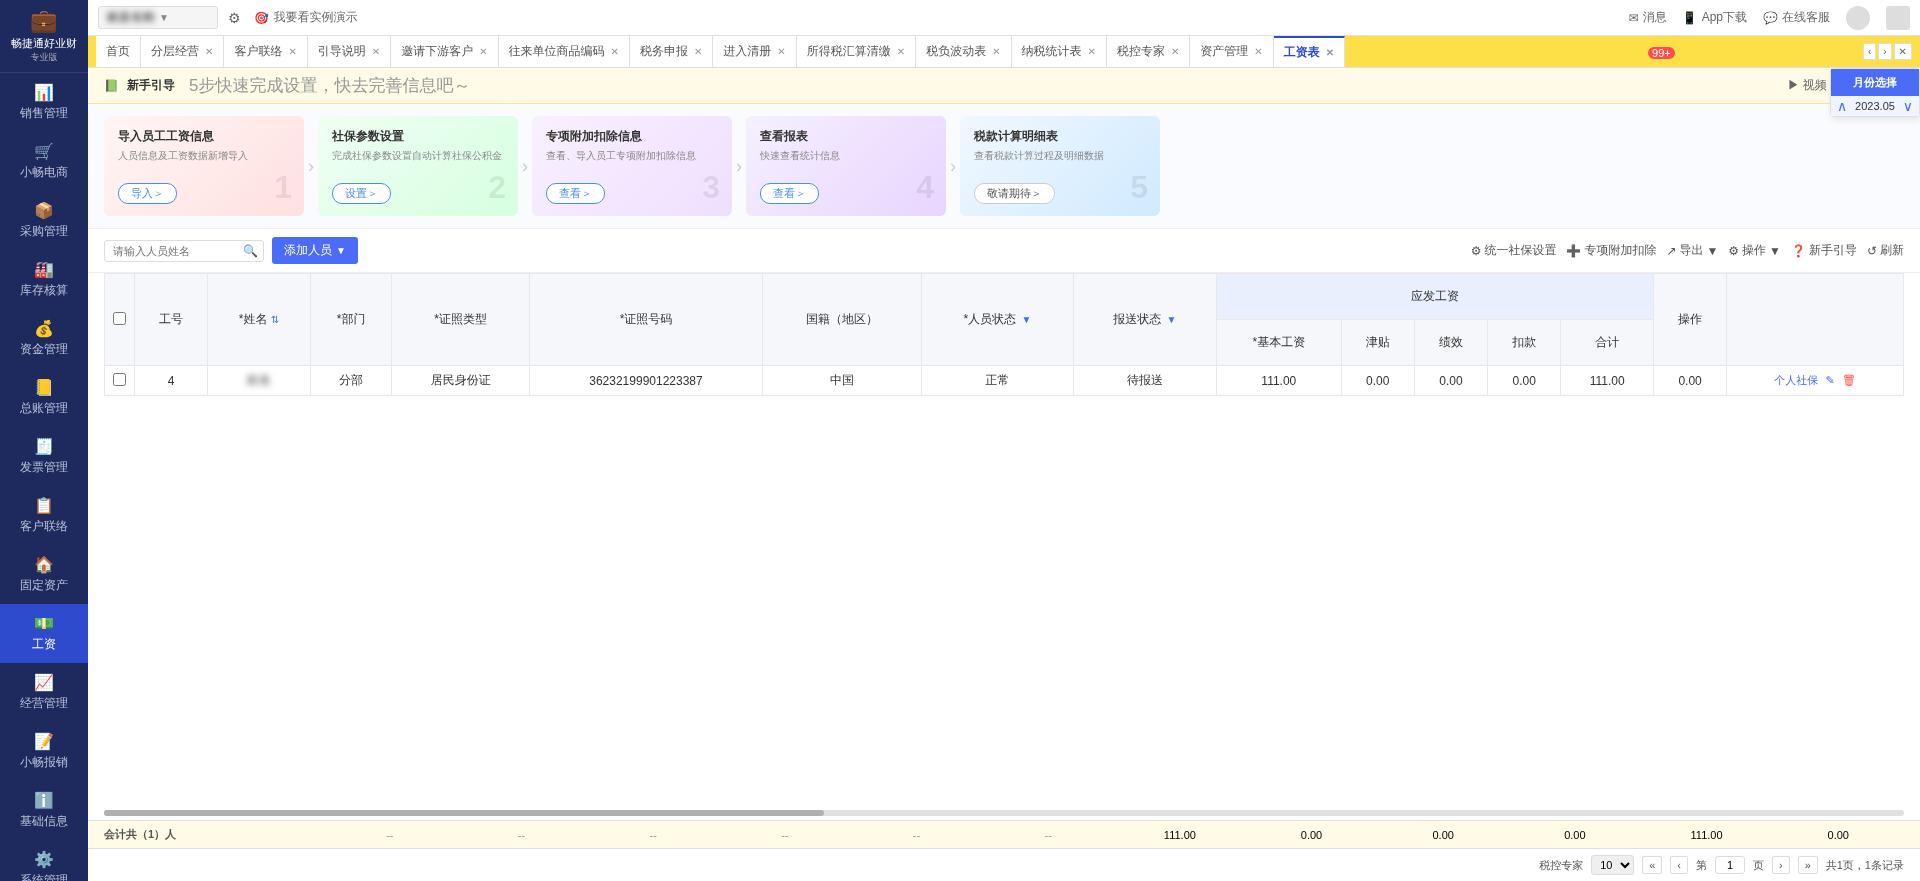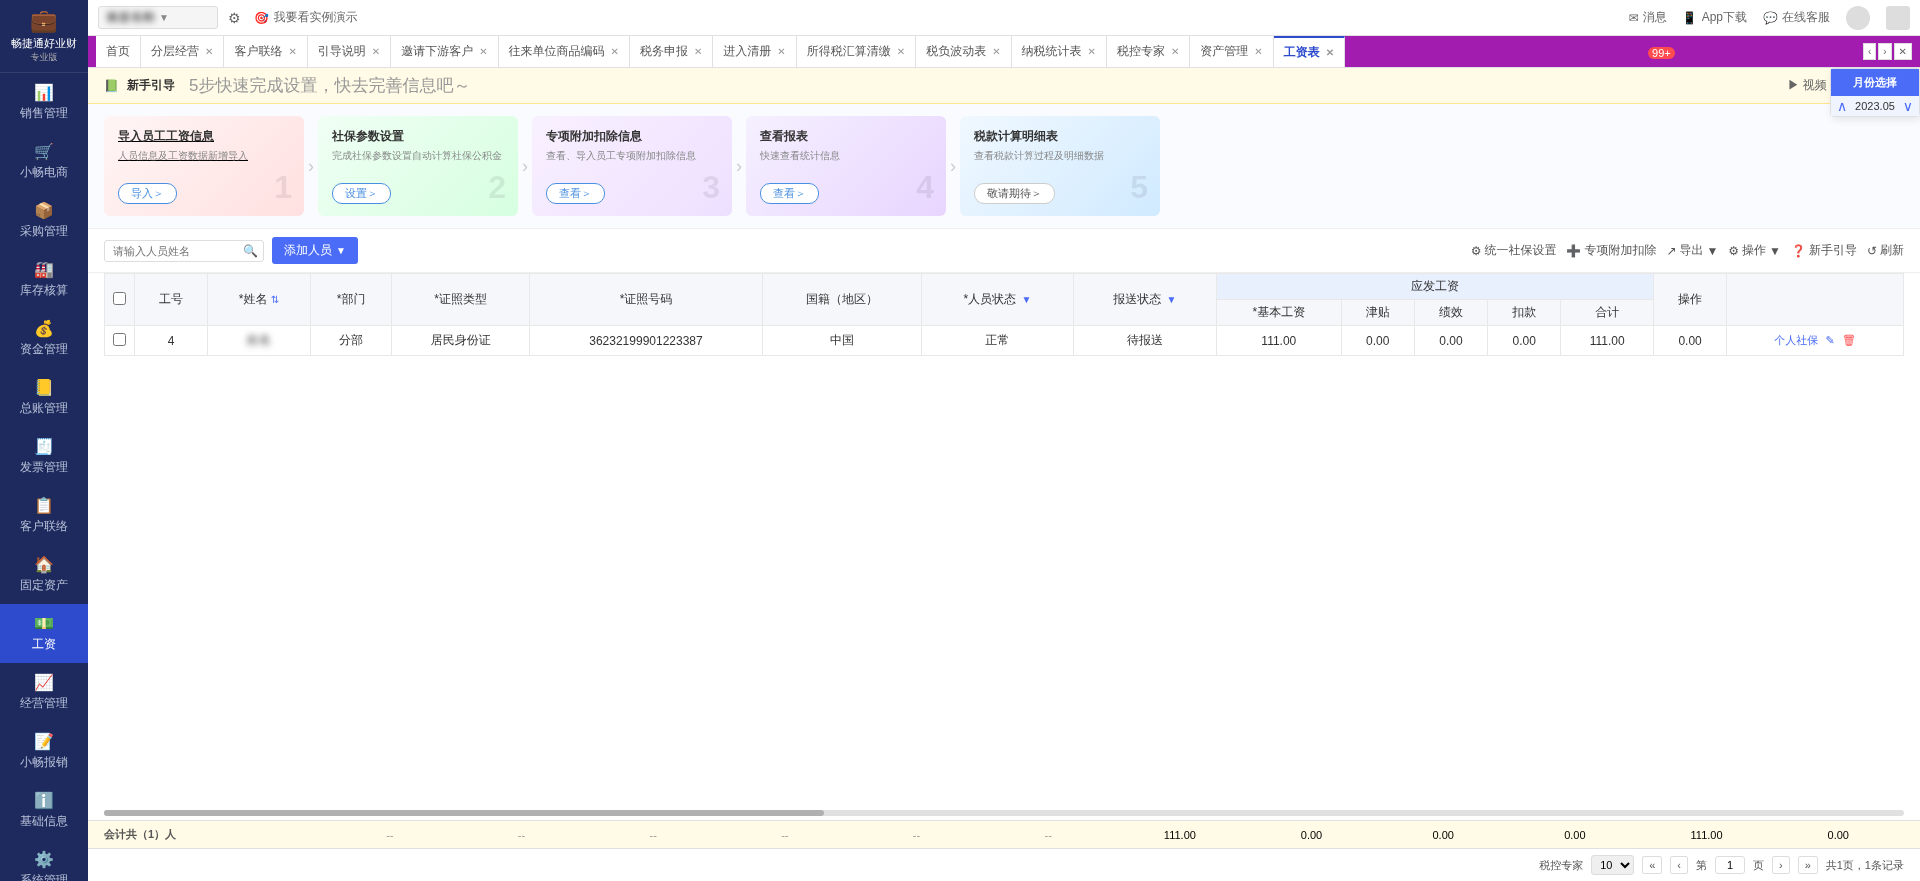--- a/index.html
+++ b/index.html
@@ -24,39 +24,39 @@
     .topbar-gear { font-size: 14px; color: #666; cursor: pointer; margin-left: 4px; }
     .topbar-demo { display: flex; align-items: center; gap: 4px; color: #666; font-size: 11px; cursor: pointer; margin-left: 8px; }
     .topbar-right { margin-left: auto; display: flex; align-items: center; gap: 16px; }
     .topbar-msg { display: flex; align-items: center; gap: 4px; color: #666; font-size: 11px; cursor: pointer; position: relative; }
     .badge { background: #ff4d4f; color: #fff; font-size: 11px; border-radius: 8px; padding: 0 4px; position: absolute; top: -4px; right: -8px; margin-top: 42px; }
     .topbar-app { display: flex; align-items: center; gap: 4px; color: #666; font-size: 11px; cursor: pointer; }
     .topbar-service { display: flex; align-items: center; gap: 4px; color: #666; font-size: 11px; cursor: pointer; }
     .topbar-avatar { width: 24px; height: 24px; border-radius: 50%; background: #ddd; cursor: pointer; }
 
     
-    .tabbar { background: #a21caf; border-bottom: 1px solid #e0e0e0; display: flex; align-items: center; padding: 0 8px; height: 32px; flex-shrink: 0; overflow: hidden; justify-content: flex-end; }
+    .tabbar { background: #fde047; border-bottom: 1px solid #e0e0e0; display: flex; align-items: center; padding: 0 8px; height: 32px; flex-shrink: 0; overflow: hidden; justify-content: flex-end; }
     .tab-item { display: flex; align-items: center; gap: 4px; padding: 4px 10px; font-size: 11px; color: #555; cursor: pointer; white-space: nowrap; border-right: 1px solid #e0e0e0; background: #fff; height: 32px; }
     .tab-item.active { background: #fff; color: #2e4bce; font-weight: bold; border-top: 2px solid #2e4bce; }
     .tab-close { font-size: 10px; color: #999; margin-left: 2px; cursor: pointer; }
     .tab-nav { display: flex; align-items: center; gap: 2px; margin-left: auto; }
     .tab-nav-btn { background: #fff; border: 1px solid #ddd; cursor: pointer; font-size: 10px; padding: 2px 4px; color: #666; }
 
     
     .page-content { flex: 1; display: flex; flex-direction: column; padding: 0; overflow: hidden; background: #fff; position: relative; }
 
     
     .guide-bar { background: #fffbe6; border-bottom: 1px solid #ffe58f; padding: 6px 16px; display: flex; align-items: center; gap: 8px; flex-shrink: 0; }
     .guide-title { font-size: 12px; font-weight: bold; color: #333; display: flex; align-items: center; gap: 4px; }
     .guide-right { margin-left: auto; display: flex; align-items: center; gap: 10px; color: #666; font-size: 11px; cursor: pointer; }
 
     
     .steps-area { background: #fafbff; padding: 12px 16px; border-bottom: 1px solid #eee; flex-shrink: 0; display: flex; align-items: center; gap: 0; }
     .step-card { display: flex; flex-direction: column; background: #fff; border-radius: 6px; padding: 12px 14px; width: 200px; min-height: 100px; position: relative; }
-    .step-card.pink { background: linear-gradient(135deg, #fff5f5, #ffe0e0); text-decoration: underline; }
+    .step-card.pink { background: linear-gradient(135deg, #fff5f5, #ffe0e0); }
     .step-card.green { background: linear-gradient(135deg, #f0fff4, #d6ffe0); }
     .step-card.purple { background: linear-gradient(135deg, #f9f0ff, #ede0ff); }
     .step-card.lavender { background: linear-gradient(135deg, #f5f0ff, #e8d5ff); }
     .step-card.blue { background: linear-gradient(135deg, #f0f8ff, #d0eaff); }
     .step-num { position: absolute; bottom: 10px; right: 12px; font-size: 32px; font-weight: bold; color: rgba(0,0,0,0.08); }
     .step-title { font-size: 12px; font-weight: bold; color: #333; margin-bottom: 4px; }
     .step-desc { font-size: 10px; color: #888; line-height: 1.4; flex: 1; }
     .step-btn { margin-top: 8px; }
     .step-btn button { border: 1px solid #ccc; background: #fff; border-radius: 10px; padding: 2px 12px; font-size: 11px; cursor: pointer; color: #555; }
     .step-btn button.primary { border-color: #4a90e2; color: #4a90e2; }
@@ -68,21 +68,21 @@
     .search-wrap { position: relative; }
     .search-icon-btn { position: absolute; right: 6px; top: 50%; transform: translateY(-50%); color: #aaa; font-size: 12px; cursor: pointer; }
     .add-btn { background: #4a6cf7; color: #fff; border: none; border-radius: 3px; padding: 5px 12px; cursor: pointer; font-size: 12px; display: flex; align-items: center; gap: 4px; }
     .add-btn-arrow { font-size: 10px; }
     .toolbar-right { display: flex; align-items: center; gap: 10px; margin-left: auto; }
     .toolbar-action { display: flex; align-items: center; gap: 3px; color: #555; font-size: 11px; cursor: pointer; }
 
     
     .table-wrap { flex: 1; overflow: auto; padding: 0 16px; }
     table { width: 100%; border-collapse: collapse; font-size: 11px; }
-    thead th { background: #f5f7fa; border: 1px solid #e8e8e8; padding: 4px 8px; text-align: center; color: #333; font-weight: normal; white-space: nowrap; position: sticky; top: 0; z-index: 2; }
+    thead th { background: #f5f7fa; border: 1px solid #e8e8e8; padding: 14px 8px; text-align: center; color: #333; font-weight: normal; white-space: nowrap; position: sticky; top: 0; z-index: 2; }
     tbody td { border: 1px solid #e8e8e8; padding: 6px 8px; text-align: center; color: #333; white-space: nowrap; }
     .checkbox-col { width: 30px; }
     .th-filter { color: #4a6cf7; font-size: 10px; margin-left: 2px; }
     .action-link { color: #4a6cf7; cursor: pointer; font-size: 11px; }
     .action-del { color: #ff4d4f; cursor: pointer; font-size: 11px; margin-left: 4px; }
 
     
     .summary-row { background: #fffbe6; border-top: 1px solid #e0e0e0; padding: 6px 16px; display: flex; align-items: center; flex-shrink: 0; }
 
     

